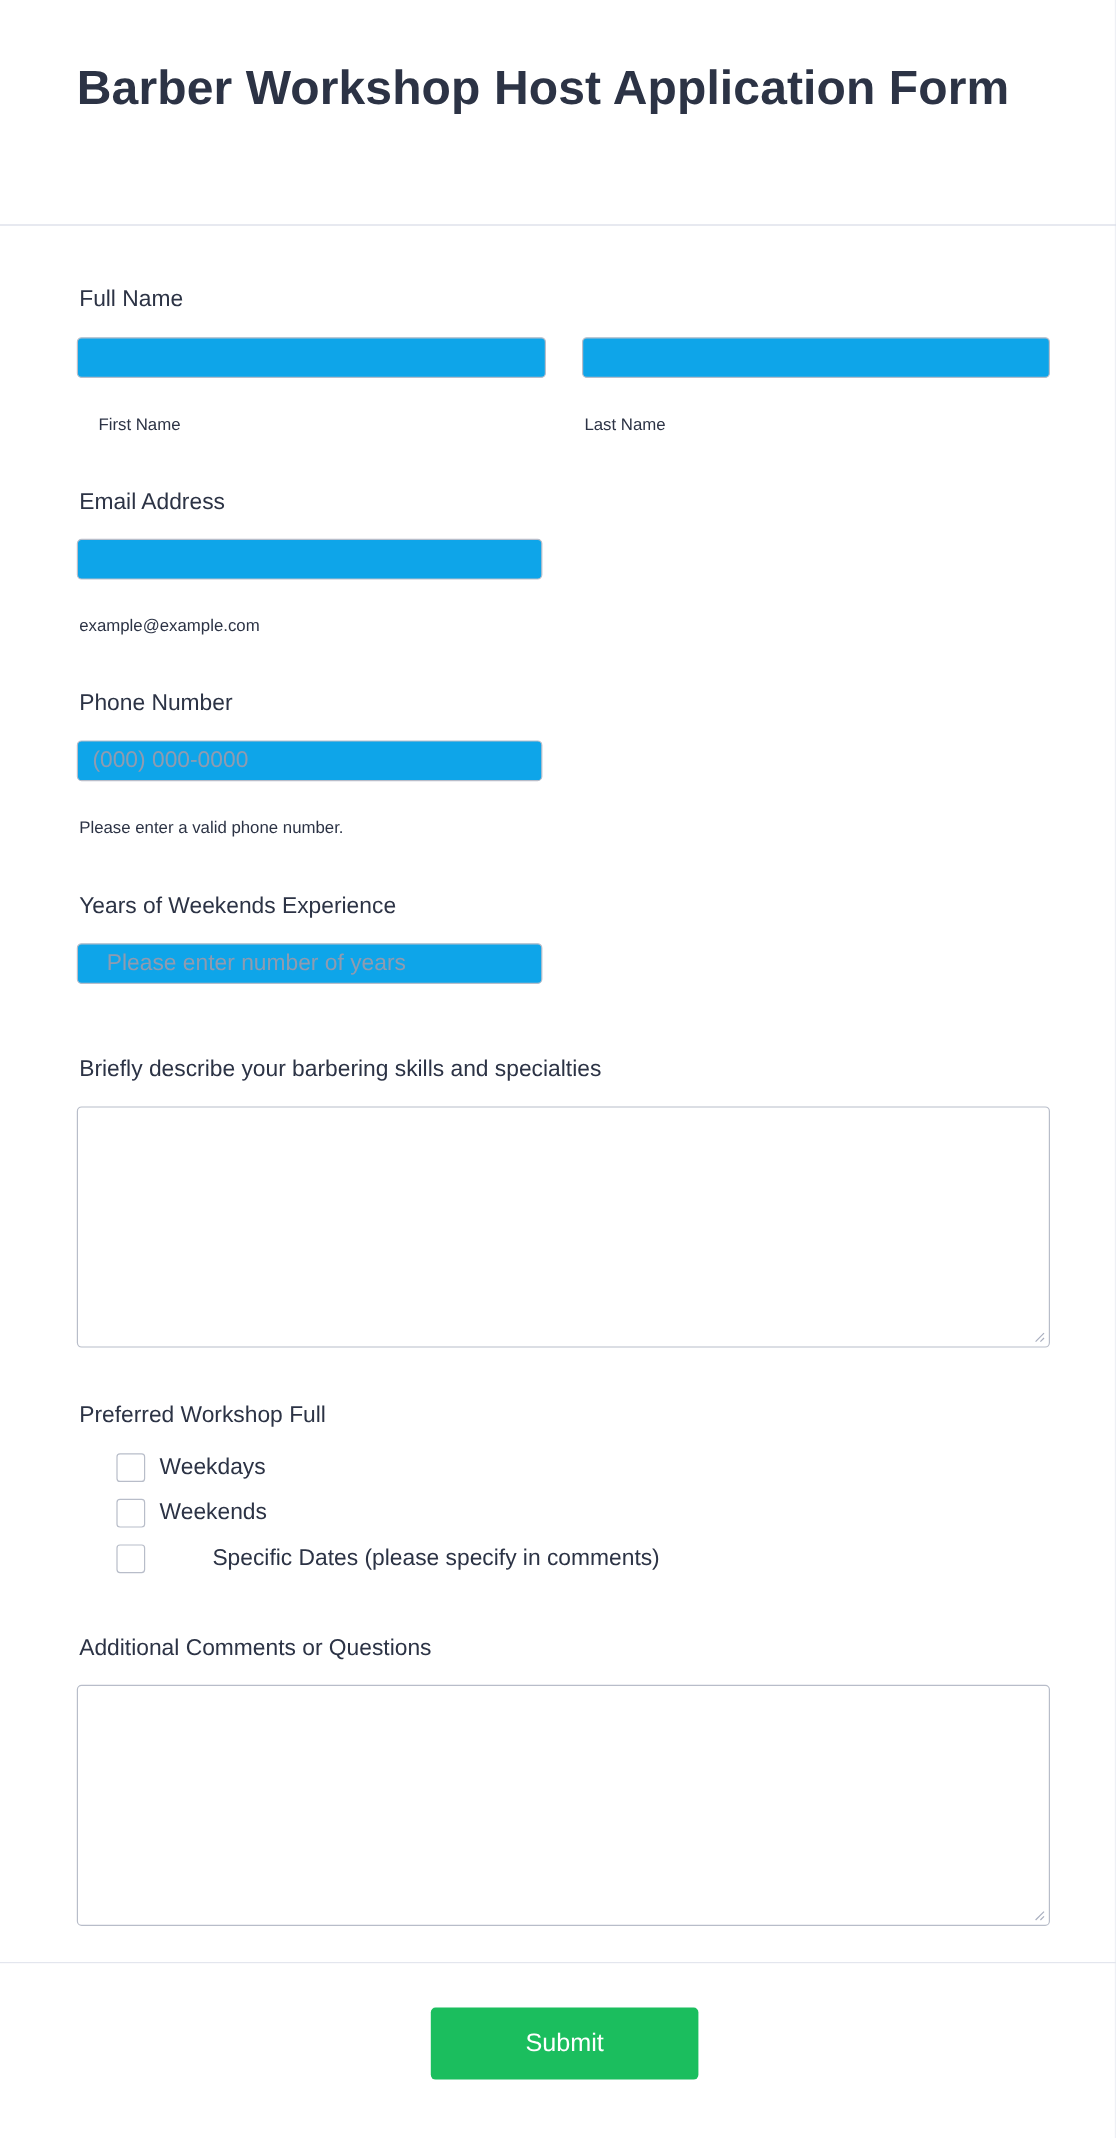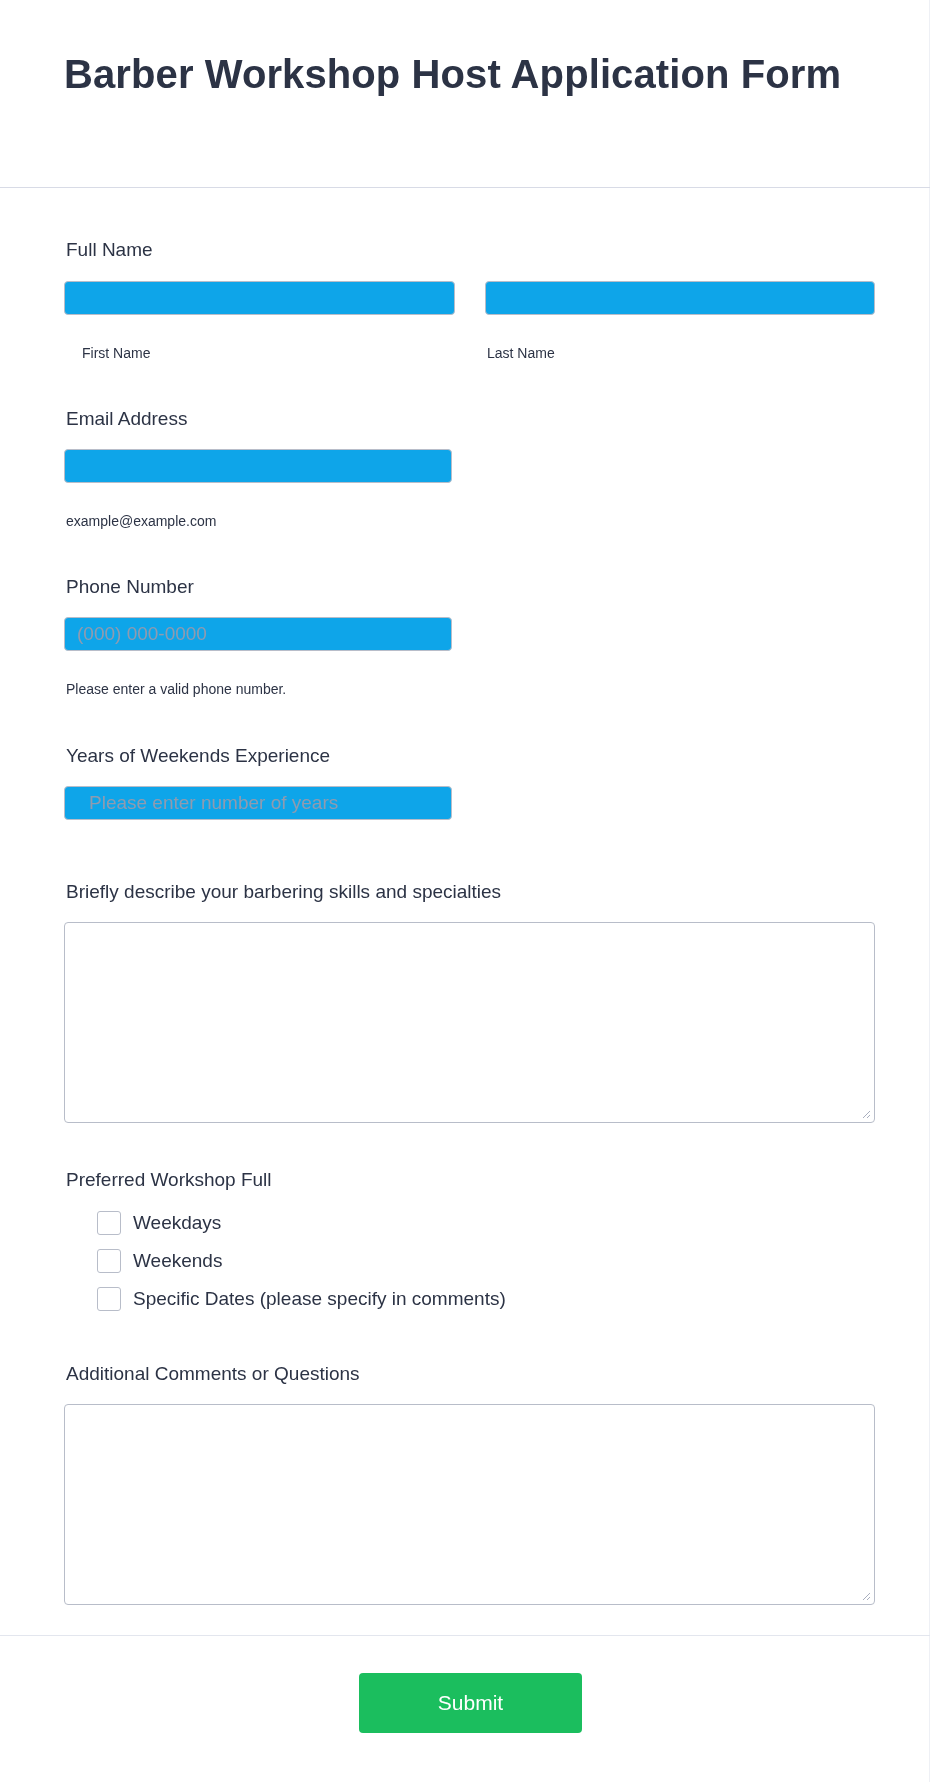--- a/index.html
+++ b/index.html
@@ -58,21 +58,21 @@
 
 <div class="label" style="top:1169px;">Preferred Workshop Full</div>
 <div class="checkbox-row" style="top:1211px;">
   <span class="checkbox"></span>
   <span class="checkbox-label">Weekdays</span>
 </div>
 <div class="checkbox-row" style="top:1249px;">
   <span class="checkbox"></span>
   <span class="checkbox-label">Weekends</span>
 </div>
-<div class="checkbox-row" style="top:1287px;">
+<div class="checkbox-row" style="top:1287px;gap:44px;">
   <span class="checkbox"></span>
   <span class="checkbox-label">Specific Dates (please specify in comments)</span>
 </div>
 
 <div class="label" style="top:1363px;">Additional Comments or Questions</div>
 <div style="position:absolute; left:64px; top:1404px; width:811px; height:201px;">
   <textarea class="textarea" style="left: 0px; top: 0px; width: 811px; height: 201px;"></textarea>
   <svg class="resize-grip" viewBox="0 0 9 9">
     <line x1="1" y1="8" x2="8" y2="1" stroke="#a9afbf" stroke-width="1"></line>
     <line x1="5" y1="8" x2="8" y2="5" stroke="#a9afbf" stroke-width="1"></line>

